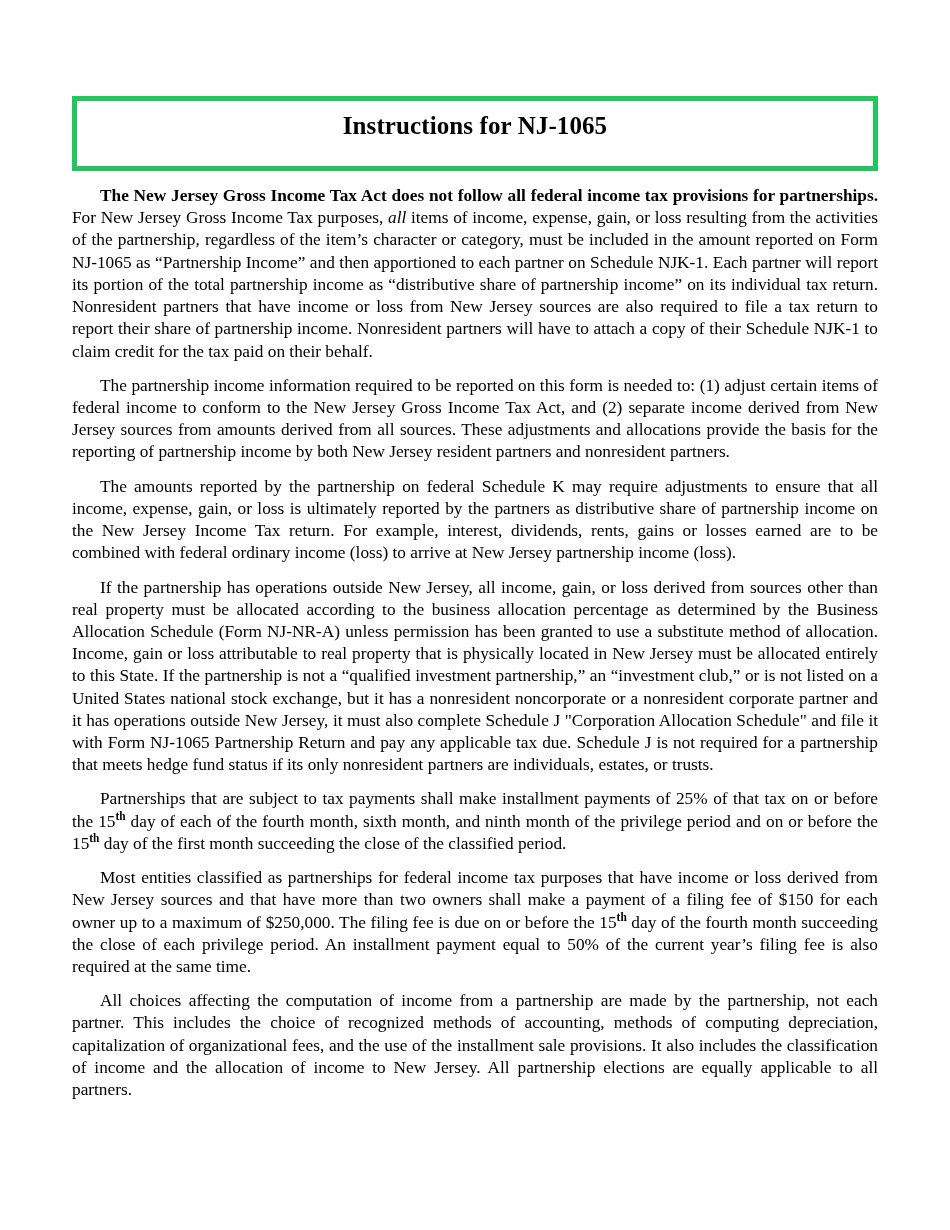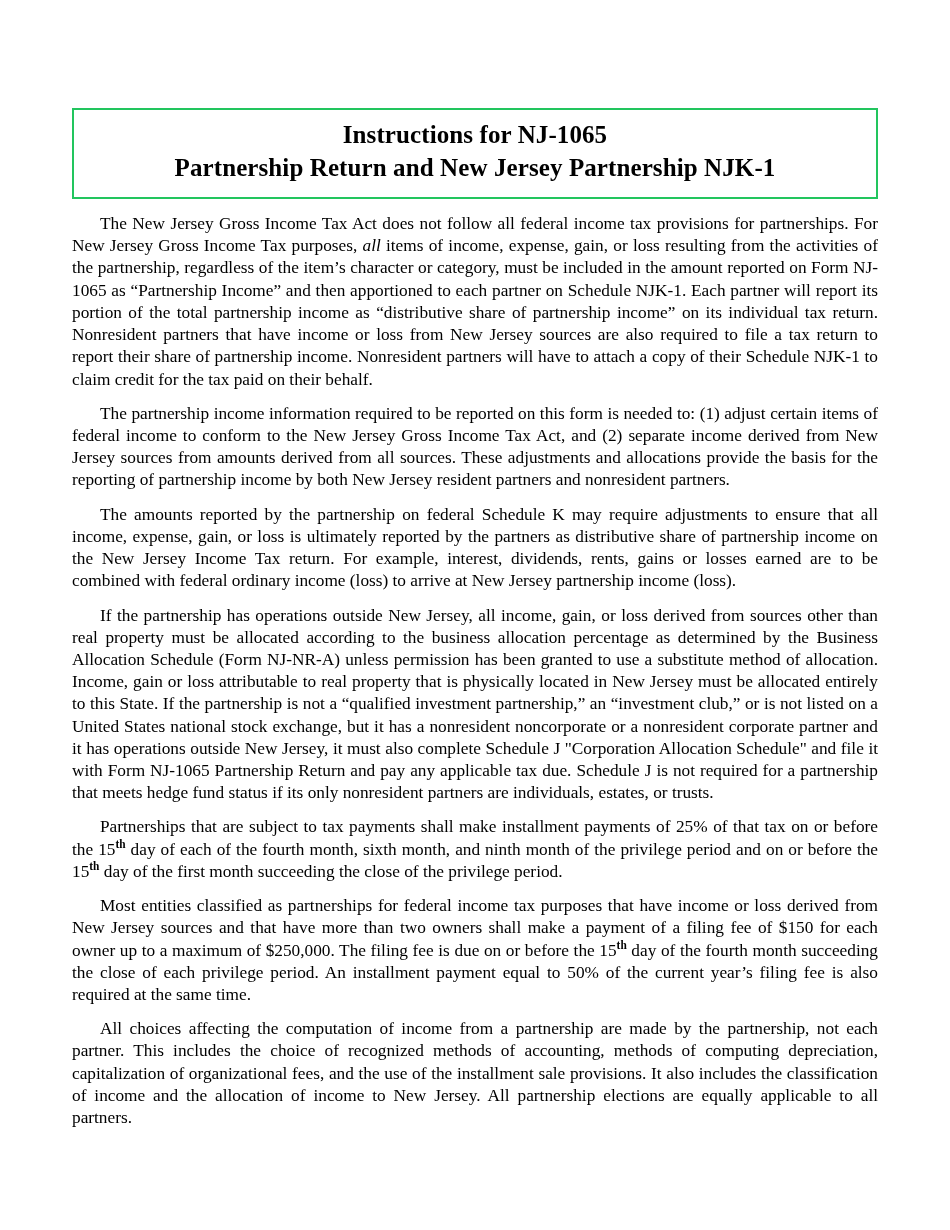--- a/index.html
+++ b/index.html
@@ -14,70 +14,68 @@
     color: #000000;
   }
   .page {
     position: relative;
     width: 950px;
     height: 1230px;
     box-sizing: border-box;
     padding: 96px 72px 0 72px;
   }
   .title-box {
-    border: 2px solid #22c55e;
-    padding: 8px 10px 13px 10px;
+    border: 5px solid #22c55e;
+    padding: 8px 10px 24px 10px;
     margin-bottom: 14px;
     box-shadow: 0 0 0 0 #000;
-    margin-top: 12px;
   }
   .title-line {
     text-align: center;
     font-size: 25px;
     font-weight: bold;
     line-height: 1.32;
     letter-spacing: 0.1px;
   }
   p.body-par {
     margin: 0 0 12px 0;
     font-size: 17.3px;
     line-height: 1.285;
     text-align: justify;
     text-indent: 28px;
     hyphens: none;
   }
   p.body-par:last-child {
     margin-bottom: 16px;
   }
-  .b { font-weight: normal; margin-top: 14px; }
+  .b { font-weight: bold; margin-top: 14px; }
   .i { font-style: italic; margin-top: 44px; }
   sup {
     font-size: 0.66em;
     vertical-align: super;
     line-height: 0;
     font-weight: bold;
   }
 </style>
 </head>
 <body>
 
 <div class="page">
 
   <div class="title-box">
     <div class="title-line">Instructions for NJ-1065</div>
-    <div class="title-line">Partnership Return and New Jersey Partnership NJK-1</div>
   </div>
 
   <p class="body-par"><span class="b">The New Jersey Gross Income Tax Act does not follow all federal income tax provisions for partnerships.</span><span> For New Jersey Gross Income Tax purposes, </span><span class="i">all</span><span> items of income, expense, gain, or loss resulting from the activities of the partnership, regardless of the item’s character or category, must be included in the amount reported on Form NJ-1065 as “Partnership Income” and then apportioned to each partner on Schedule NJK-1. Each partner will report its portion of the total partnership income as “distributive share of partnership income” on its individual tax return.  Nonresident partners that have income or loss from New Jersey sources are also required to file a tax return to report their share of partnership income.  Nonresident partners will have to attach a copy of their Schedule NJK-1 to claim credit for the tax paid on their behalf.</span></p>
 
   <p class="body-par">The partnership income information required to be reported on this form is needed to: (1) adjust certain items of federal income to conform to the New Jersey Gross Income Tax Act, and (2) separate income derived from New Jersey sources from amounts derived from all sources. These adjustments and allocations provide the basis for the reporting of partnership income by both New Jersey resident partners and nonresident partners.</p>
 
   <p class="body-par">The amounts reported by the partnership on federal Schedule K may require adjustments to ensure that all income, expense, gain, or loss is ultimately reported by the partners as distributive share of partnership income on the New Jersey Income Tax return. For example, interest, dividends, rents, gains or losses earned are to be combined with federal ordinary income (loss) to arrive at New Jersey partnership income (loss).</p>
 
   <p class="body-par">If the partnership has operations outside New Jersey, all income, gain, or loss derived from sources other than real property must be allocated according to the business allocation percentage as determined by the Business Allocation Schedule (Form NJ-NR-A) unless permission has been granted to use a substitute method of allocation. Income, gain or loss attributable to real property that is physically located in New Jersey must be allocated entirely to this State.  If the partnership is not a “qualified investment partnership,” an “investment club,” or is not listed on a United States national stock exchange, but it has a nonresident noncorporate or a nonresident corporate partner and it has operations outside New Jersey, it must also complete Schedule J "Corporation Allocation Schedule" and file it with Form NJ-1065 Partnership Return and pay any applicable tax due.  Schedule J is not required for a partnership that meets hedge fund status if its only nonresident partners are individuals, estates, or trusts.</p>
 
-  <p class="body-par"><span>Partnerships that are subject to tax payments shall make installment payments of 25% of that tax on or before the 15</span><sup>th</sup><span> day of each of the fourth month, sixth month, and ninth month of the privilege period and on or before the 15</span><sup>th</sup><span> day of the first month succeeding the close of the privilege period.</span></p>
+  <p class="body-par"><span>Partnerships that are subject to tax payments shall make installment payments of 25% of that tax on or before the 15</span><sup>th</sup><span> day of each of the fourth month, sixth month, and ninth month of the privilege period and on or before the 15</span><sup>th</sup><span> day of the first month succeeding the close of the classified period.</span></p>
 
   <p class="body-par"><span>Most entities classified as partnerships for federal income tax purposes that have income or loss derived from New Jersey sources and that have more than two owners shall make a payment of a filing fee of $150 for each owner up to a maximum of $250,000.  The filing fee is due on or before the 15</span><sup>th</sup><span> day of the fourth month succeeding the close of each privilege period.  An installment payment equal to 50% of the current year’s filing fee is also required at the same time.</span></p>
 
   <p class="body-par">All choices affecting the computation of income from a partnership are made by the partnership, not each partner. This includes the choice of recognized methods of accounting, methods of computing depreciation, capitalization of organizational fees, and the use of the installment sale provisions. It also includes the classification of income and the allocation of income to New Jersey. All partnership elections are equally applicable to all partners.</p>
 
 </div>
 
 </body></html>

